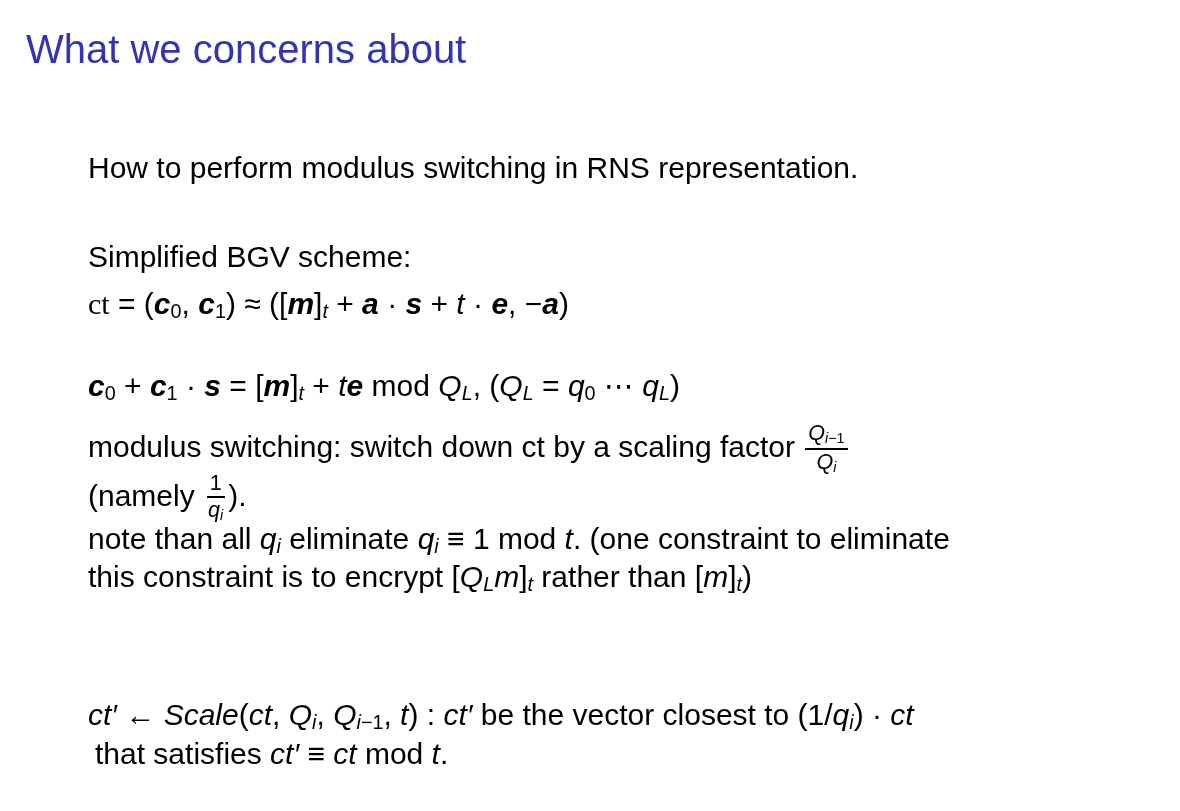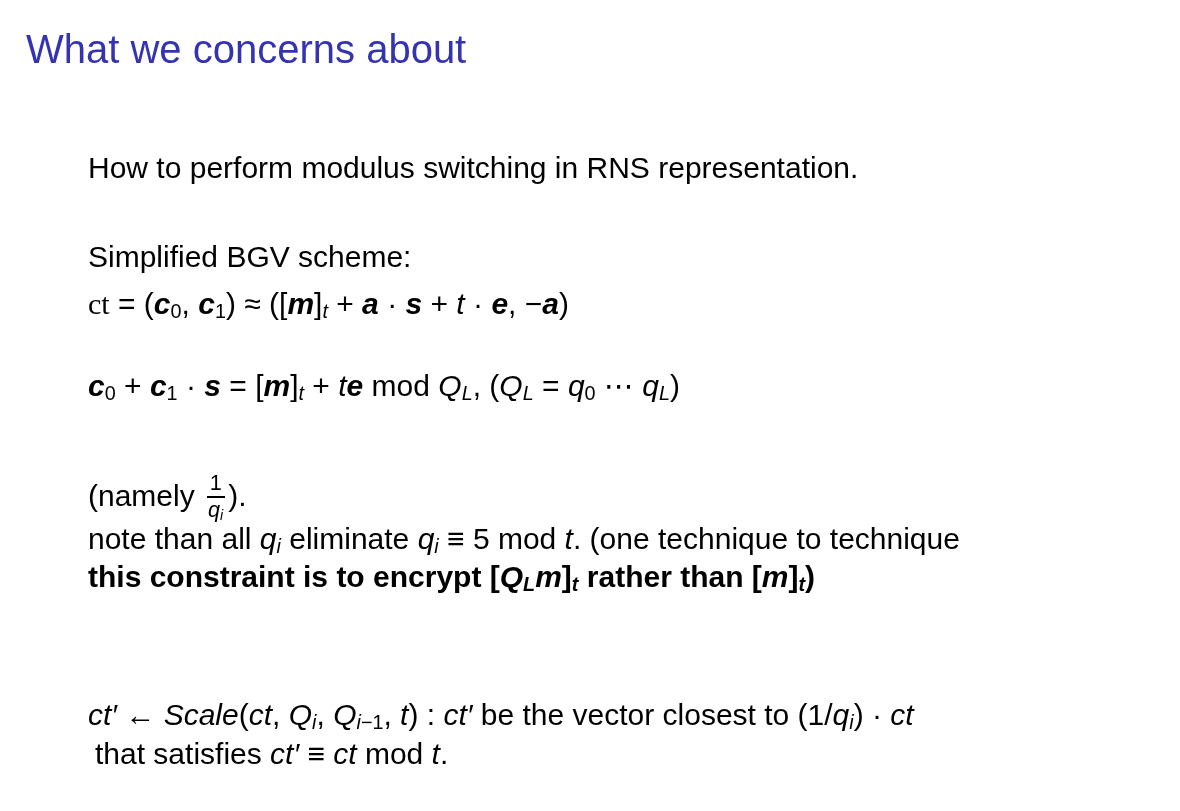--- a/index.html
+++ b/index.html
@@ -36,21 +36,21 @@
     color: #000000;
   }
   
   .l-intro        { top: 153px; }
   .l-bgv-head     { top: 242px; }
   .l-eq1          { top: 289px; }
   .l-eq2          { top: 330px; margin-top: 41px; }
   .l-modswitch    { top: 421px; }
   .l-namely       { top: 471px; }
   .l-note1        { top: 524px; }
-  .l-note2        { top: 562px; font-weight: bold; }
+  .l-note2        { top: 562px; }
   .l-desc-head    { top: 658px; }
   .l-scale        { top: 700px; }
   .l-satisfies    { top: 739px; margin-left: 7px; }
 
   
   .st-n { font-style: normal; }
   .st-i { font-style: italic; }
   .st-b { font-style: italic; font-weight: 700; }
   .st-r { font-family: "Liberation Serif", "DejaVu Serif", serif; }
   .sub {
@@ -81,22 +81,26 @@
 
 <div class="slide" style="background: rgb(255, 255, 255); color: rgb(0, 0, 0);">
   <h1 class="title" style="color: rgb(52, 51, 178);">What we concerns about</h1>
 
   <div class="line l-intro"><span class="st-n">How to perform modulus switching in RNS representation.</span></div>
 
   <div class="line l-bgv-head"><span class="st-n">Simplified BGV scheme:</span></div>
   <div class="line l-eq1"><span class="st-r">ct</span><span class="st-n"> = (</span><span class="st-b">c</span><span class="sub"><span class="st-n">0</span></span><span class="st-n">, </span><span class="st-b">c</span><span class="sub"><span class="st-n">1</span></span><span class="st-n">) ≈ ([</span><span class="st-b">m</span><span class="st-n">]</span><span class="sub"><span class="st-i">t</span></span><span class="st-n"> + </span><span class="st-b">a</span><span class="st-n"> · </span><span class="st-b">s</span><span class="st-n"> + </span><span class="st-i">t</span><span class="st-n"> · </span><span class="st-b">e</span><span class="st-n">, −</span><span class="st-b">a</span><span class="st-n">)</span></div>
   <div class="line l-eq2"><span class="st-b">c</span><span class="sub"><span class="st-n">0</span></span><span class="st-n"> + </span><span class="st-b">c</span><span class="sub"><span class="st-n">1</span></span><span class="st-n"> · </span><span class="st-b">s</span><span class="st-n"> = [</span><span class="st-b">m</span><span class="st-n">]</span><span class="sub"><span class="st-i">t</span></span><span class="st-n"> + </span><span class="st-i">t</span><span class="st-b">e</span><span class="st-n"> mod </span><span class="st-i">Q</span><span class="sub"><span class="st-i">L</span></span><span class="st-n">, (</span><span class="st-i">Q</span><span class="sub"><span class="st-i">L</span></span><span class="st-n"> = </span><span class="st-i">q</span><span class="sub"><span class="st-n">0</span></span><span class="st-n"> ⋯ </span><span class="st-i">q</span><span class="sub"><span class="st-i">L</span></span><span class="st-n">)</span></div>
 
+  <div class="line l-modswitch"><span class="st-n">modulus switching: switch down ct by a scaling factor </span><span class="frac">
+        <span class="num"><span class="st-i">Q</span><span class="sub"><span class="st-i">i</span><span class="st-n">−1</span></span></span>
+        <span class="den"><span class="st-i">Q</span><span class="sub"><span class="st-i">i</span></span></span>
+      </span></div>
   <div class="line l-namely"><span class="st-n">(namely </span><span class="frac">
         <span class="num"><span class="st-n">1</span></span>
         <span class="den"><span class="st-i">q</span><span class="sub"><span class="st-i">i</span></span></span>
       </span><span class="st-n">).</span></div>
-  <div class="line l-note1"><span class="st-n">note than all </span><span class="st-i">q</span><span class="sub"><span class="st-i">i</span></span><span class="st-n"> eliminate </span><span class="st-i">q</span><span class="sub"><span class="st-i">i</span></span><span class="st-n"> ≡ 5 mod </span><span class="st-i">t</span><span class="st-n">. (one technique to technique</span></div>
+  <div class="line l-note1"><span class="st-n">note than all </span><span class="st-i">q</span><span class="sub"><span class="st-i">i</span></span><span class="st-n"> eliminate </span><span class="st-i">q</span><span class="sub"><span class="st-i">i</span></span><span class="st-n"> ≡ 1 mod </span><span class="st-i">t</span><span class="st-n">. (one constraint to eliminate</span></div>
   <div class="line l-note2"><span class="st-n">this constraint is to encrypt [</span><span class="st-i">Q</span><span class="sub"><span class="st-i">L</span></span><span class="st-i">m</span><span class="st-n">]</span><span class="sub"><span class="st-i">t</span></span><span class="st-n"> rather than [</span><span class="st-i">m</span><span class="st-n">]</span><span class="sub"><span class="st-i">t</span></span><span class="st-n">)</span></div>
 
   <div class="line l-scale"><span class="st-i">ct′</span><span class="st-n"> ← </span><span class="st-i">Scale</span><span class="st-n">(</span><span class="st-i">ct</span><span class="st-n">, </span><span class="st-i">Q</span><span class="sub"><span class="st-i">i</span></span><span class="st-n">, </span><span class="st-i">Q</span><span class="sub"><span class="st-i">i</span><span class="st-n">−1</span></span><span class="st-n">, </span><span class="st-i">t</span><span class="st-n">) : </span><span class="st-i">ct′</span><span class="st-n"> be the vector closest to (1/</span><span class="st-i">q</span><span class="sub"><span class="st-i">i</span></span><span class="st-n">) · </span><span class="st-i">ct</span></div>
   <div class="line l-satisfies"><span class="st-n">that satisfies </span><span class="st-i">ct′</span><span class="st-n"> ≡ </span><span class="st-i">ct</span><span class="st-n"> mod </span><span class="st-i">t</span><span class="st-n">.</span></div>
 </div>
 
 </body></html>

